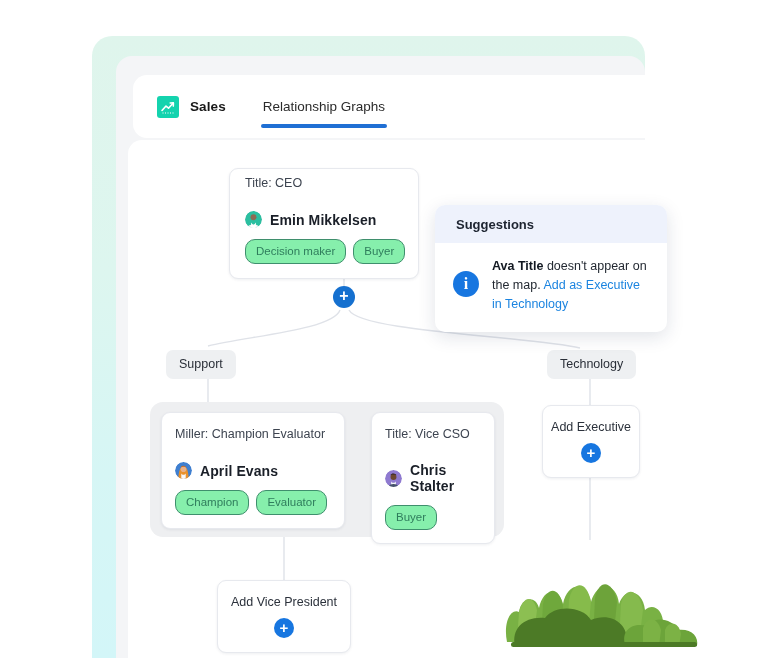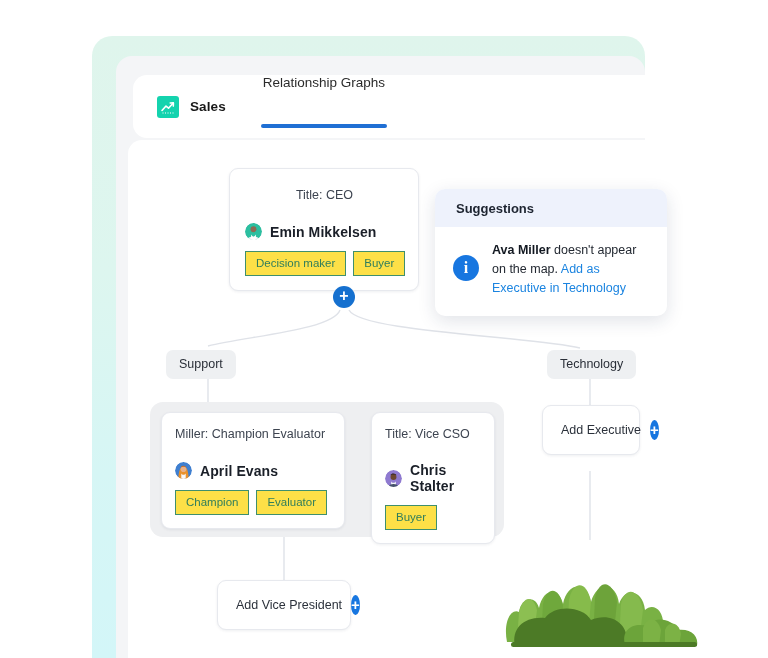--- a/index.html
+++ b/index.html
@@ -50,21 +50,21 @@
   }
   .sales-icon svg { display: block; }
   .tab-sales-label {
     font-size: 13.5px; font-weight: bold; color: #181818;
     letter-spacing: .1px;
   }
   .tab-rel {
     margin-left: 35px;
     position: relative;
     height: 63px;
-    display: flex; 
+    display: flex; align-items: center;
   }
   .tab-rel-label {
     font-size: 13.5px; color: #2b2b2b; padding: 0 2px;
   }
   .tab-underline {
     position: absolute; left: 0; bottom: 10px;
     width: 100%; height: 4px; background: #1f6fd4; border-radius: 2px;
   }
 
   
@@ -88,29 +88,29 @@
   }
 
   .card-title { font-size: 12.5px; color: #3d4450; line-height: 16px; }
   .card-person { display: flex; align-items: center; gap: 8px; margin-top: 20px; }
   .card-name { font-size: 14px; font-weight: bold; color: #1a1f28; letter-spacing: .1px; }
   .avatar { width: 17px; height: 17px; border-radius: 50%; flex: 0 0 auto; overflow: hidden; }
   .tags { display: flex; gap: 7px; margin-top: 11px; }
   .tag {
     border: 1.4px solid #3f8f6d;
     color: #2f7d5c;
-    border-radius: 0;
+    border-radius: 10px;
     font-size: 11.5px;
     padding: 5px 10px 6px;
-    background: #fde047;
+    background: #86efac;
     white-space: nowrap;
   }
 
   
-  #ceo-card { left: 101px; top: 28px; width: 190px; padding: 18px 14px 14px 15px; text-align: center; }
+  #ceo-card { left: 101px; top: 28px; width: 190px; padding: 6px 14px 14px 15px; }
 
   
   .chip {
     position: absolute;
     background: #eef0f2;
     border-radius: 7px;
     font-size: 12.5px;
     color: #2a2f38;
     padding: 7px 13px 8px;
     white-space: nowrap;
@@ -129,21 +129,21 @@
   #card-april { left: 33px; top: 272px; width: 184px; padding: 13px 12px 13px 13px; }
   #card-chris { left: 243px; top: 272px; width: 124px; padding: 13px 12px 13px 13px; }
 
   
   .add-card {
     position: absolute;
     background: #ffffff;
     border: 1px solid #e7e9ee;
     border-radius: 9px;
     box-shadow: 0 1px 3px rgba(20,30,60,.07);
-    display: flex; flex-direction: row; align-items: center;
+    display: flex; flex-direction: column; align-items: center;
     padding: 14px 18px 14px;
     gap: 9px;
   }
   .add-card-label { font-size: 12.5px; color: #2b313b; white-space: nowrap; }
   #add-exec { left: 414px; top: 265px; width: 98px; }
   #add-vp { left: 89px; top: 440px; width: 134px; }
 
   .plus-btn {
     width: 20px; height: 20px; border-radius: 50%;
     background: #1776e0;
@@ -159,21 +159,21 @@
     background: #1570cf;
     display: flex; align-items: center; justify-content: center;
     color: #fff; font-size: 16px; font-weight: bold; line-height: 1;
     z-index: 6;
   }
   .plus-node span { display:block; margin-top:-2px; }
 
   
   .suggestions {
     position: absolute;
-    left: 435px; top: 189px;
+    left: 435px; top: 205px;
     width: 232px; height: 127px;
     background: #ffffff;
     border-radius: 10px;
     box-shadow: 0 5px 18px rgba(25,40,80,.13);
     overflow: hidden;
     z-index: 20;
   }
   .suggestions-header {
     background: #eef2fc;
     height: 38px;
@@ -335,21 +335,21 @@
       </span>
     </div>
 
   </div>
 
   <div class="suggestions">
     <div class="suggestions-header">Suggestions</div>
     <div class="suggestions-body">
       <span class="info-icon">i</span>
       <div class="suggestion-text">
-        <b>Ava Miller</b><span> doesn't appear on the map. </span><span class="suggestion-link">Add as Executive in Technology</span>
+        <b>Ava Title</b><span> doesn't appear on the map. </span><span class="suggestion-link">Add as Executive in Technology</span>
       </div>
     </div>
   </div>
 
   <svg class="bush" viewBox="0 0 210 120">
     <g>
       <path d="M10 104 C6 84, 14 70, 22 74 C24 60, 38 56, 42 70 C46 50, 62 48, 66 66 C70 44, 90 42, 94 64 C100 42, 120 44, 122 66 C128 48, 146 52, 148 72 C156 64, 168 72, 166 90 C172 84, 182 90, 180 104 Z" fill="#79b144"></path>
       <path d="M22 74 C26 58, 36 56, 40 72 L36 104 L20 104 Z" fill="#8cbf52"></path>
       <path d="M46 66 C50 48, 62 48, 66 68 L62 104 L44 104 Z" fill="#6fa83c"></path>
       <path d="M72 62 C76 42, 90 42, 94 64 L90 104 L70 104 Z" fill="#86bb4b"></path>

